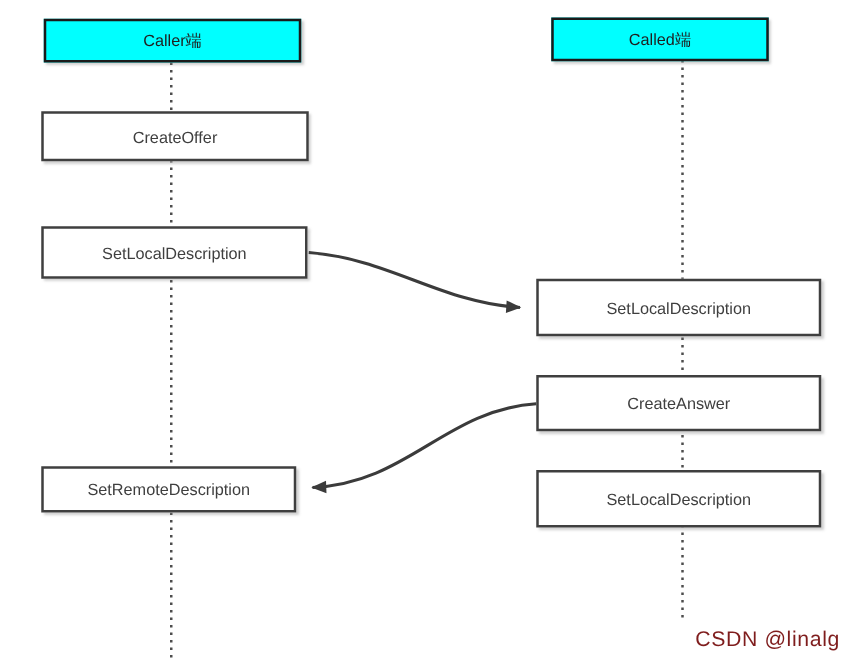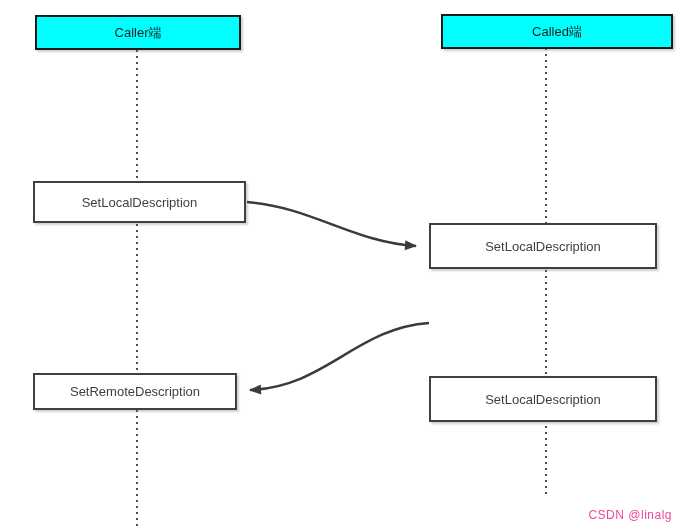--- a/index.html
+++ b/index.html
@@ -31,54 +31,60 @@
   .node.header {
     background: #00ffff;
     border-color: #1a1a1a;
     color: #1f1f1f;
   }
   .watermark {
     position: absolute;
     z-index: 3;
     right: 12px;
     bottom: 7px;
-    font-size: 12px;
-    color: #ec4899;
+    font-size: 17px;
+    color: #7f1d1d;
     letter-spacing: 0.5px;
   }
 </style>
 </head>
 <body>
 
 <div class="canvas">
 
   <div class="layer lifelines">
     <svg width="684" height="529" viewBox="0 0 684 529">
       <line x1="137" y1="50" x2="137" y2="529" stroke="#4d4d4d" stroke-width="2" stroke-dasharray="2 4"></line>
       <line x1="546" y1="48" x2="546" y2="497" stroke="#4d4d4d" stroke-width="2" stroke-dasharray="2 4"></line>
     </svg>
   </div>
 
   <div class="node header" style="left:35px; top:15px; width:206px; height:35px;">
     <span>Caller端</span>
   </div>
 
-  <div class="node header" style="left:441px; top:14px; width:232px; height:35px;">
+  <div class="node header" style="left:441px; top:14px; width:174px; height:35px;">
     <span>Called端</span>
   </div>
 
+  <div class="node" style="left:33px; top:89px; width:214px; height:40px;">
+    <span>CreateOffer</span>
+  </div>
 
   <div class="node" style="left:33px; top:181px; width:213px; height:42px;">
     <span>SetLocalDescription</span>
   </div>
 
   <div class="node" style="left:429px; top:223px; width:228px; height:46px;">
     <span>SetLocalDescription</span>
   </div>
 
+  <div class="node" style="left:429px; top:300px; width:228px; height:45px;">
+    <span>CreateAnswer</span>
+  </div>
 
   <div class="node" style="left:429px; top:376px; width:228px; height:46px;">
     <span>SetLocalDescription</span>
   </div>
 
   <div class="node" style="left:33px; top:373px; width:204px; height:37px;">
     <span>SetRemoteDescription</span>
   </div>
 
   <div class="layer arrows">

